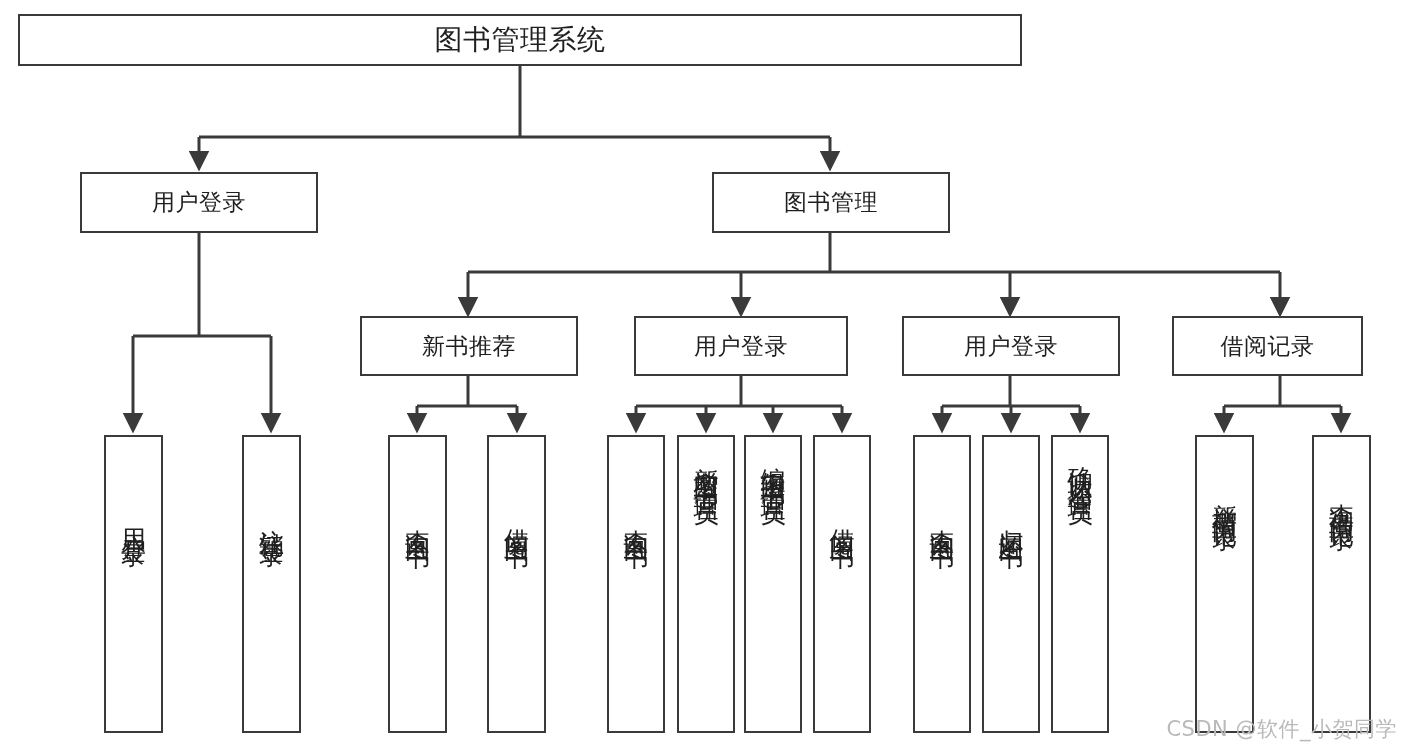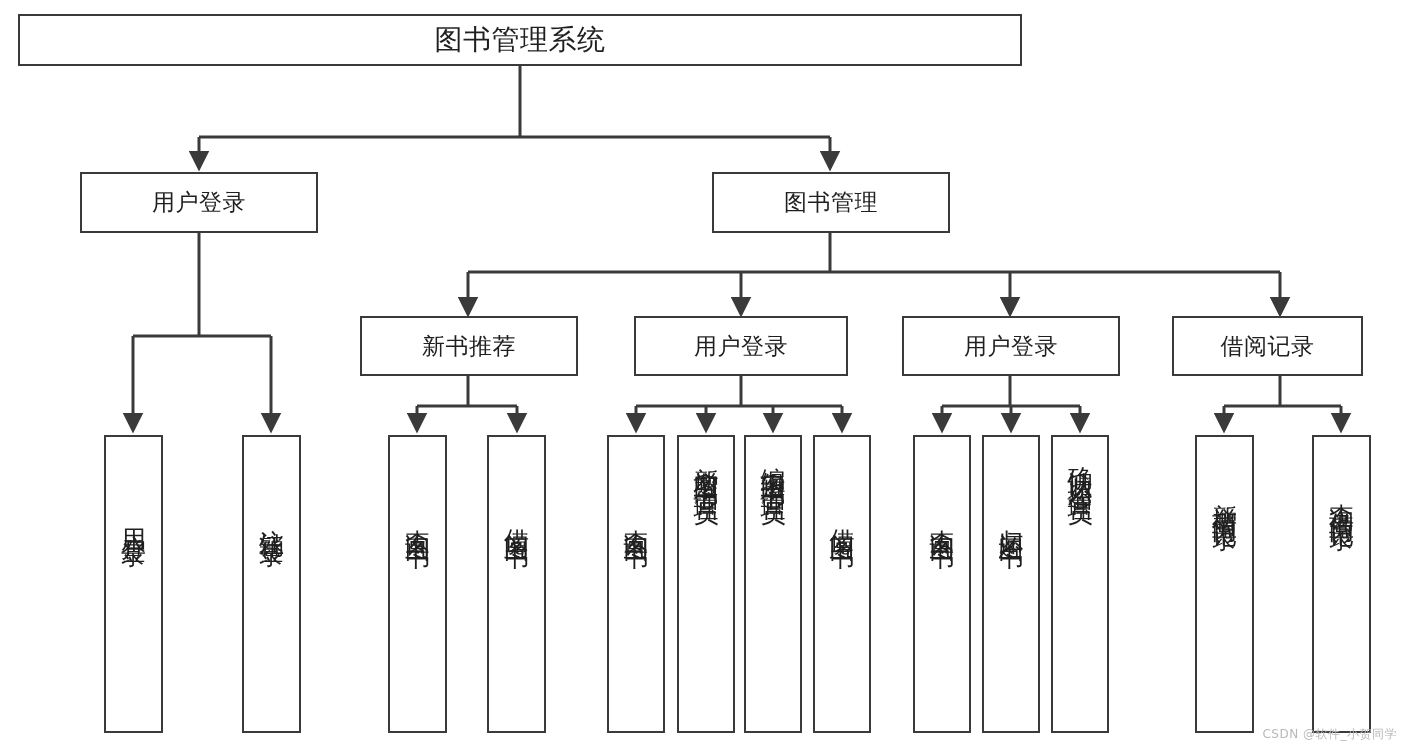--- a/index.html
+++ b/index.html
@@ -72,21 +72,21 @@
   .node.vert.tall .node-label {
     margin-top: 4px;
   }
   .node.vert.midlow .node-label {
     margin-top: 40px;
   }
   #watermark {
     position: absolute;
     right: 8px;
     bottom: 4px;
-    font-size: 12px;
+    font-size: 21px;
     color: #b9b9b9;
     letter-spacing: 0.5px;
     user-select: none;
   }
 </style>
 </head>
 <body>
 
 <div id="diagram-root">
 

